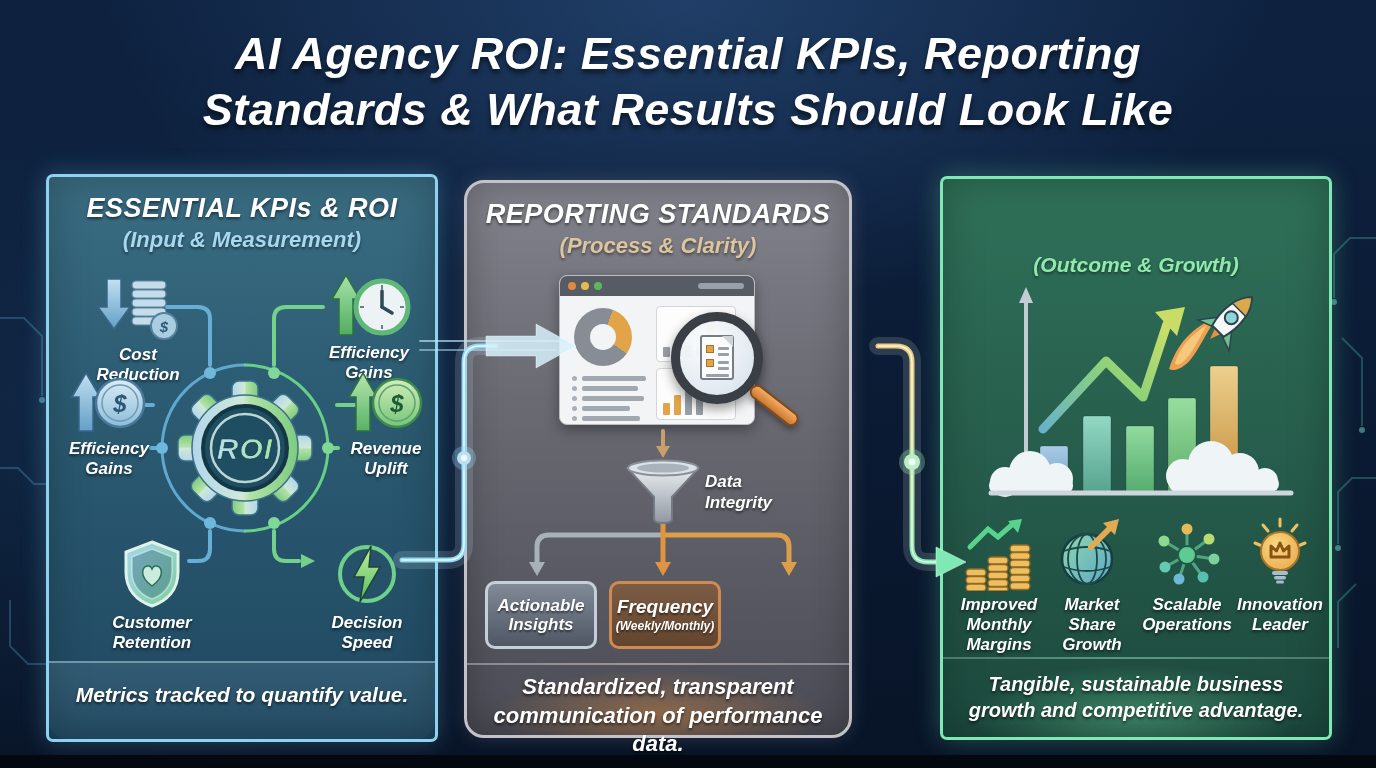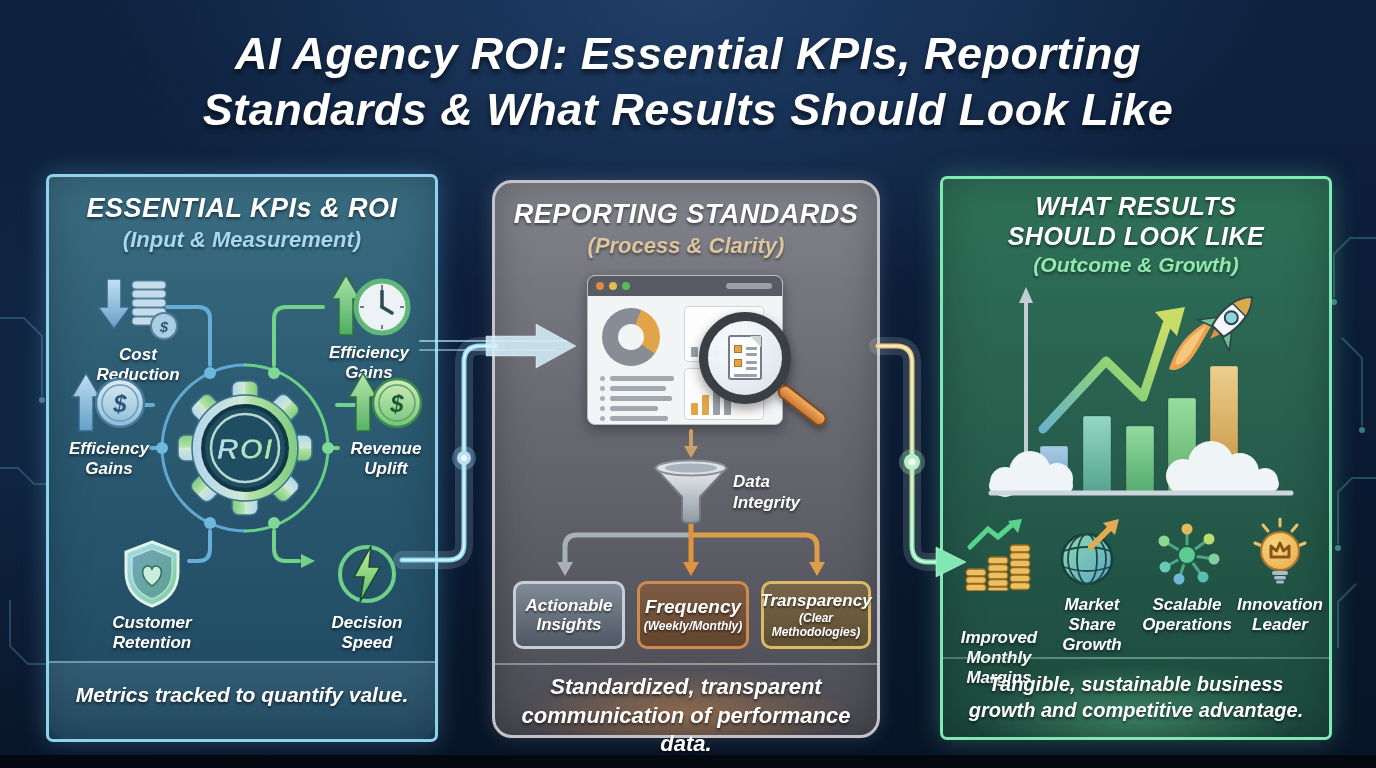--- a/index.html
+++ b/index.html
@@ -17,21 +17,21 @@
 
   .title { position:absolute; top:26px; left:0; width:100%; text-align:center; color:#fff;
     font-weight:bold; font-size:45px; line-height:1.24; letter-spacing:.5px;
     text-shadow:0 4px 5px rgba(0,0,0,.55); z-index:1; }
   .title span { display:block; }
 
   .panel { position:absolute; z-index:1; border-radius:7px; }
   .p1 { left:46px; top:174px; width:392px; height:568px; border:3px solid #8ed2ee;
     background:linear-gradient(180deg,#3a6d82 0%, #2c5c73 38%, #1f4861 100%);
     box-shadow:0 0 24px rgba(120,200,240,.28), inset 0 0 40px rgba(0,0,0,.25); }
-  .p2 { left:492px; top:180px; width:388px; height:558px; border:3px solid #c2c2c8; border-radius:20px;
+  .p2 { left:464px; top:180px; width:388px; height:558px; border:3px solid #c2c2c8; border-radius:20px;
     background:linear-gradient(180deg,#82828c 0%, #6b6b74 38%, #4b4b55 100%);
     box-shadow:0 0 18px rgba(200,200,210,.18), inset 0 0 36px rgba(0,0,0,.28); }
   .p3 { left:940px; top:176px; width:392px; height:564px; border:3px solid #7fe8b4;
     background:linear-gradient(180deg,#2f7159 0%, #28604e 42%, #1c493d 100%);
     box-shadow:0 0 26px rgba(110,230,170,.3), inset 0 0 40px rgba(0,0,0,.25); }
 
   .p-head { position:absolute; top:16px; width:100%; text-align:center; font-size:27px; font-weight:bold;
     color:#fff; letter-spacing:.5px; text-shadow:0 2px 3px rgba(0,0,0,.5); }
   .p3-head { font-size:25px; line-height:1.2; top:12px; }
   .p3-head span { display:block; }
@@ -436,37 +436,29 @@
       <span>Integrity</span>
     </div>
 
     <div class="rbox rb1">
       <div class="bt">Actionable Insights</div>
     </div>
     <div class="rbox rb2">
       <div class="bt">Frequency</div>
       <div class="bs">(Weekly/Monthly)</div>
     </div>
-    <div class="rbox rb3">
-      <div class="bt">Transparency</div>
-      <div class="bs">(Clear Methodologies)</div>
-    </div>
 
     <div class="p2-bottom"></div>
     <div class="p-footer p2-footer">
       <span>Standardized, transparent</span>
       <span>communication of performance data.</span>
     </div>
   </section>
 
   <section class="panel p3">
-    <div class="p-head p3-head">
-      <span>WHAT RESULTS</span>
-      <span>SHOULD LOOK LIKE</span>
-    </div>
     <div class="p-sub p3-sub">(Outcome &amp; Growth)</div>
 
     <svg class="p3-chart" width="392" height="225" viewBox="0 0 392 225">
       <defs>
         <linearGradient id="gb1" x1="0" y1="0" x2="0" y2="1">
             <stop offset="0" stop-color="#a8cbe4"></stop>
             <stop offset="1" stop-color="#6e9fc2"></stop>
           </linearGradient>
         <linearGradient id="gb2" x1="0" y1="0" x2="0" y2="1">
             <stop offset="0" stop-color="#93d8c2"></stop>
@@ -518,21 +510,21 @@
         <rect x="46" y="199" width="84" height="15" rx="7"></rect>
         <circle cx="240" cy="197" r="17"></circle>
           <circle cx="268" cy="185" r="23"></circle>
           <circle cx="297" cy="193" r="19"></circle>
         <circle cx="322" cy="202" r="13"></circle>
           <rect x="226" y="197" width="110" height="16" rx="8"></rect>
       </g>
       <line x1="48" y1="214" x2="348" y2="214" stroke="#ccd6dc" stroke-width="5" stroke-linecap="round"></line>
     </svg>
 
-    <div class="p3-item" style="left:6px;gap:33px;">
+    <div class="p3-item" style="left:6px;">
       <svg width="70" height="74" viewBox="0 0 70 74">
         <polyline points="6,30 24,12 34,20 50,6" fill="none" stroke="#57d38d" stroke-width="5" stroke-linecap="round"></polyline>
         <polygon points="58,2 44,4 54,16" fill="#57d38d"></polygon>
         <g fill="#ecbf63" stroke="#97691f" stroke-width="1.3">
           <rect x="2" y="52" width="20" height="7" rx="3.5"></rect>
             <rect x="2" y="59.5" width="20" height="7" rx="3.5"></rect>
             <rect x="2" y="67" width="20" height="7" rx="3.5"></rect>
           <rect x="24" y="40" width="20" height="7" rx="3.5"></rect>
             <rect x="24" y="47.5" width="20" height="7" rx="3.5"></rect>
             <rect x="24" y="55" width="20" height="7" rx="3.5"></rect>

